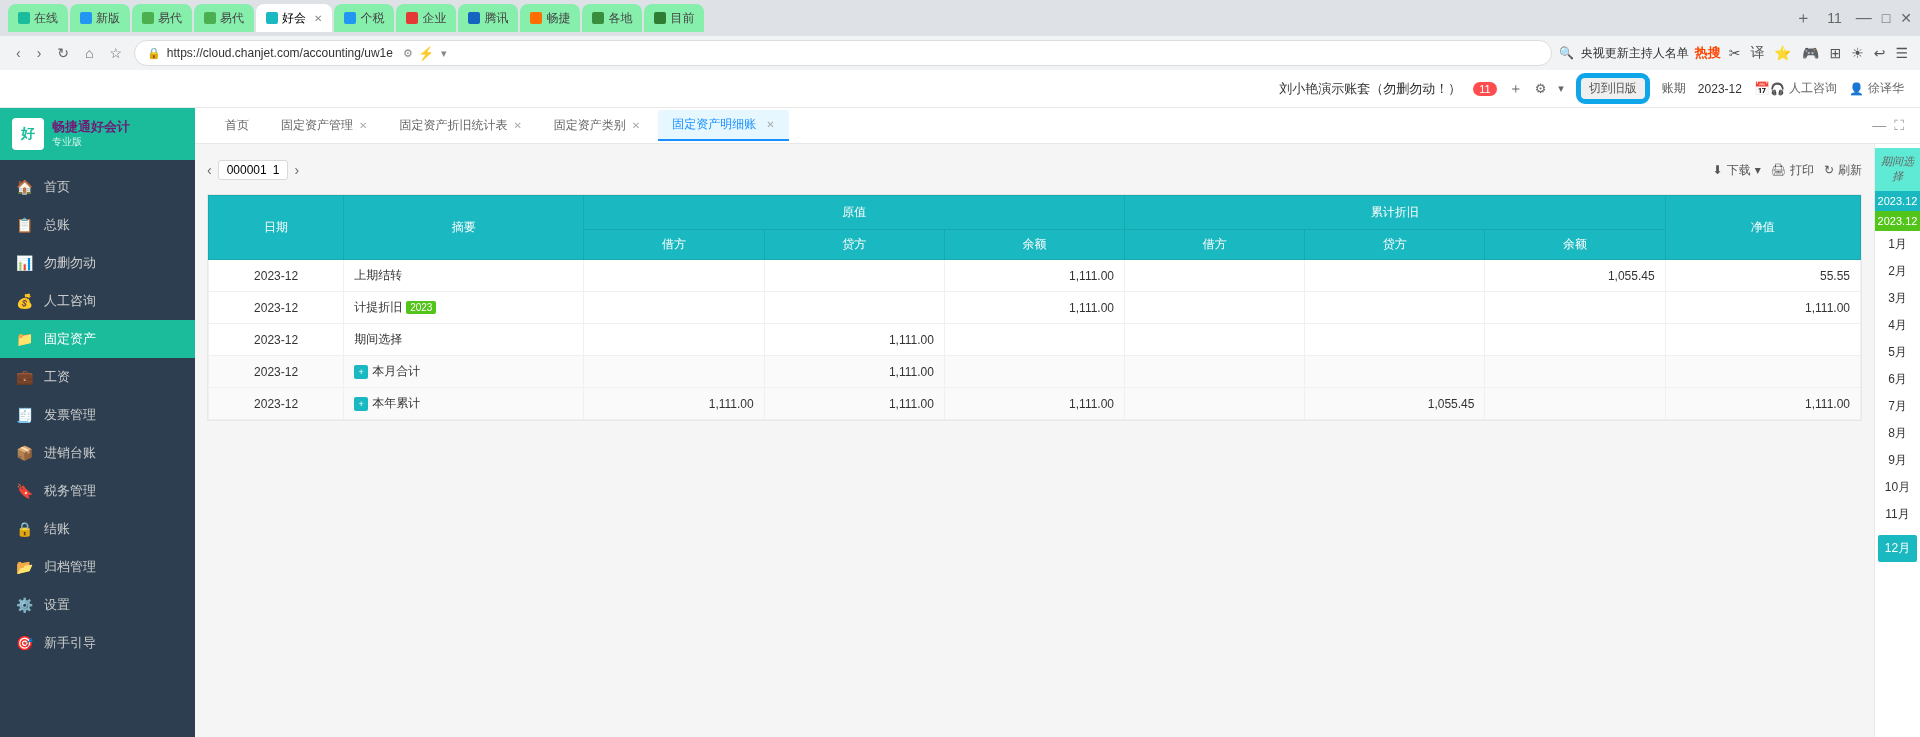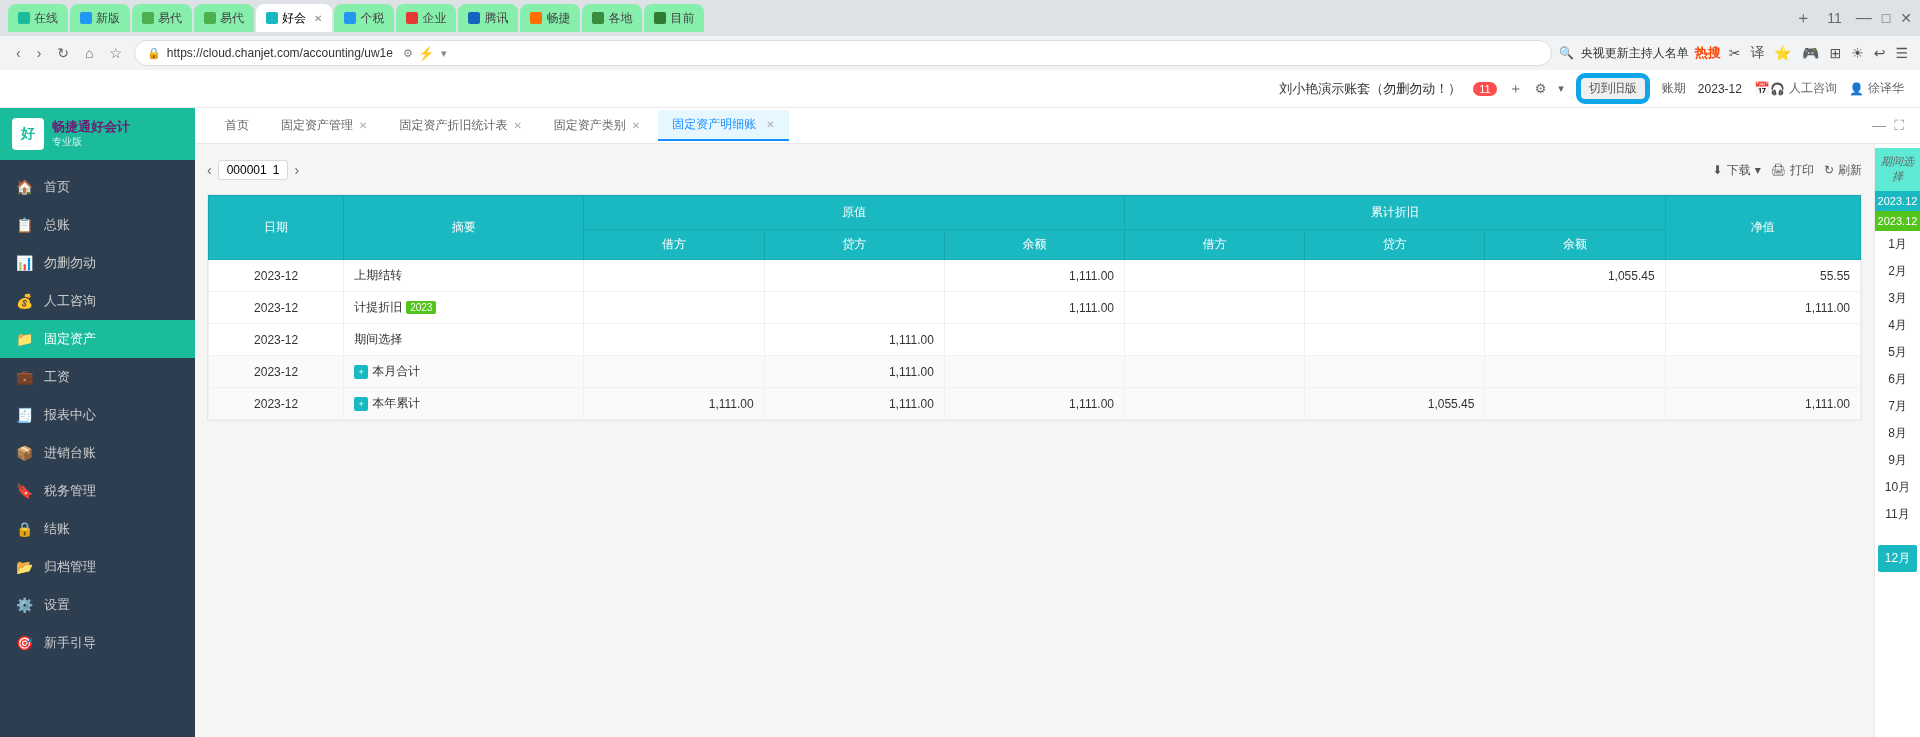--- a/index.html
+++ b/index.html
@@ -77,21 +77,21 @@
     table tbody td { padding: 7px 10px; font-size: 12px; color: #333; text-align: center; border: 1px solid #f0f0f0; }
     table tbody td.left { text-align: left; }
     table tbody td.right { text-align: right; }
     .summary-row td { color: #333; background: #fafafa; }
     .row-icon { display: inline-block; width: 14px; height: 14px; background: #1ab8c0; color: #fff; font-size: 9px; border-radius: 2px; text-align: center; line-height: 14px; margin-right: 4px; }
 
     
     .period-panel { width: 46px; background: #fff; border-left: 1px solid #e8e8e8; display: flex; flex-direction: column; padding: 4px 0; }
     .period-panel-title { font-size: 11px; color: #666; text-align: center; padding: 6px 4px; background: #5eead4; line-height: 1.4; font-style: italic; }
     .period-item { text-align: center; padding: 5px 2px; font-size: 12px; color: #333; cursor: pointer; }
-    .period-item.active { background: #1ab8c0; color: #fff; border-radius: 2px; margin: 17px 3px; }
+    .period-item.active { background: #1ab8c0; color: #fff; border-radius: 2px; margin: 7px 3px; }
     .period-year { font-size: 11px; background: #1ab8c0; color: #fff; text-align: center; padding: 4px 2px; cursor: pointer; }
     .period-year.alt { background: #52c41a; }
 
     .green-badge { background: #52c41a; color: #fff; border-radius: 2px; padding: 1px 4px; font-size: 10px; margin-left: 4px; }
   </style>
 </head>
 <body>
 
 <div class="browser-chrome">
   <div class="tab-bar">
@@ -234,21 +234,21 @@
         <div class="menu-item active">
           <span class="menu-icon">📁</span>
           <span>固定资产</span>
         </div>
         <div class="menu-item">
           <span class="menu-icon">💼</span>
           <span>工资</span>
         </div>
         <div class="menu-item">
           <span class="menu-icon">🧾</span>
-          <span>报表中心</span>
+          <span>发票管理</span>
         </div>
         <div class="menu-item">
           <span class="menu-icon">📦</span>
           <span>进销台账</span>
         </div>
         <div class="menu-item">
           <span class="menu-icon">🔖</span>
           <span>税务管理</span>
         </div>
         <div class="menu-item">

